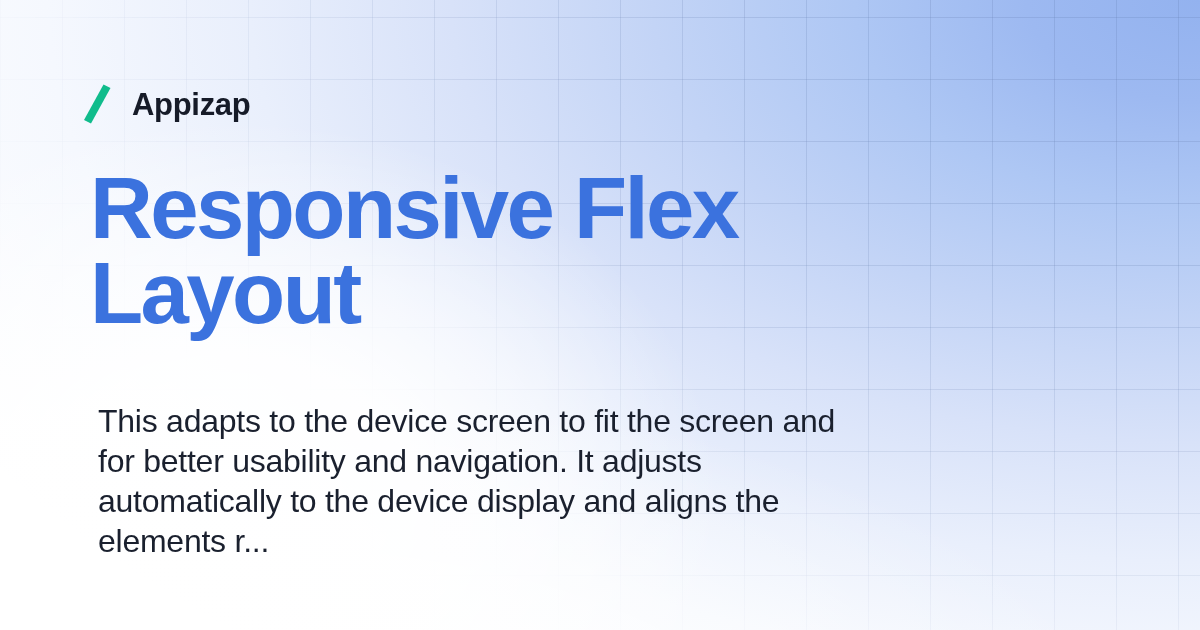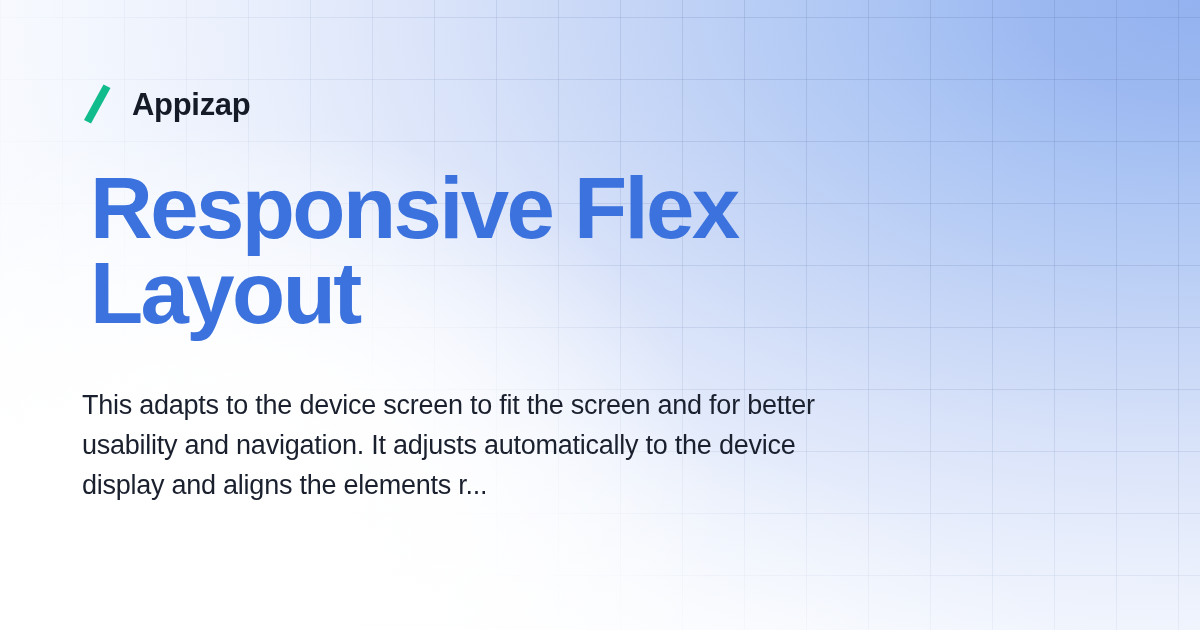--- a/index.html
+++ b/index.html
@@ -139,22 +139,22 @@
     letter-spacing: -2.6px;
     color: #3b72de;
     word-break: normal;
   }
 
   .subcopy {
     position: absolute;
     top: 385px;
     left: 0;
     width: 745px;
-    margin: 0;
-    font-size: 27px;
+    margin: 16px;
+    font-size: 32px;
     font-weight: 400;
     line-height: 40px;
     letter-spacing: -0.25px;
     color: #1a202e;
   }
 </style>
 </head>
 <body>
 
 <div class="og-card">

